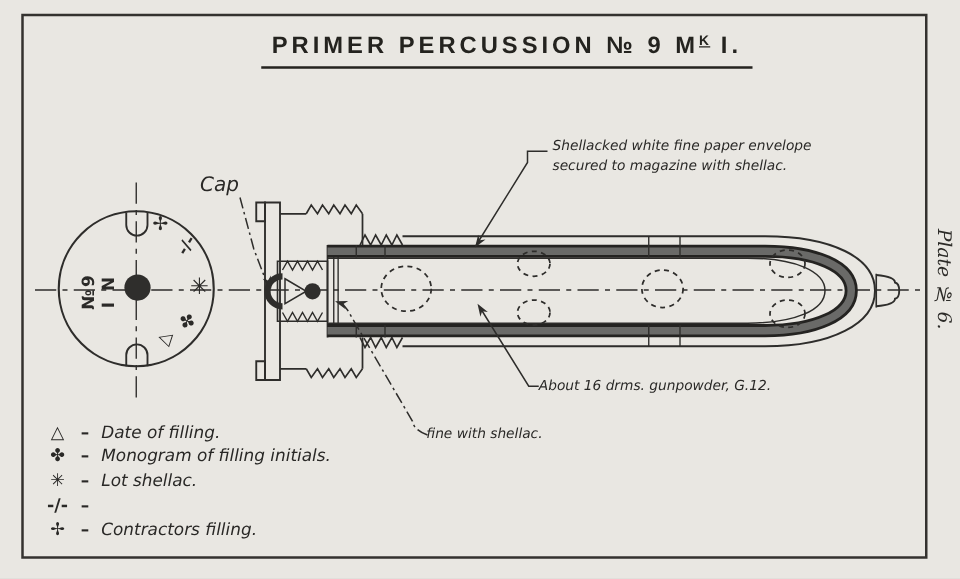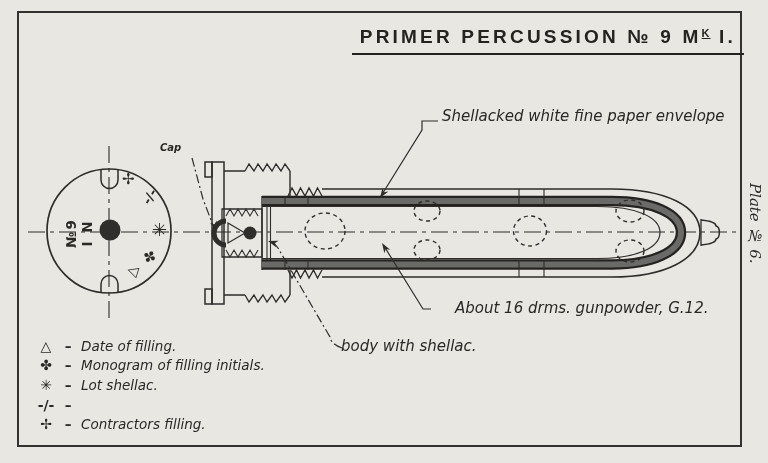--- a/index.html
+++ b/index.html
@@ -1,32 +1,32 @@
 <!DOCTYPE html>
 <html><head>
 <meta charset="utf-8">
 <style>
   html,body{margin:0;padding:0;background:#d8d6d1;}
   .page{position:relative;width:768px;height:463px;background:#e9e7e2;
         font-family:"DejaVu Sans",sans-serif;color:#292826;overflow:hidden;}
   .frame{position:absolute;left:17px;top:11px;width:725px;height:436px;
          border:2px solid #34322f;box-sizing:border-box;}
   svg.art{position:absolute;left:0;top:0;width:768px;height:463px;}
-  .title-wrap{position:absolute;left:17px;top:26px;width:727px;text-align:right;}
+  .title-wrap{position:absolute;left:17px;top:26px;width:727px;text-align:center;padding-left:25px;}
   .title{display:inline-block;font-family:"Liberation Sans",sans-serif;
          font-size:19px;font-weight:600;letter-spacing:3.2px;color:#24231f;
          border-bottom:2px solid #24231f;padding:0 8px 5px 8px;white-space:nowrap;}
   .title .sup{font-size:11px;vertical-align:6px;text-decoration:underline;letter-spacing:1px;}
   .plate{position:absolute;left:746px;top:183px;writing-mode:vertical-rl;
          font-family:"DejaVu Serif",serif;font-style:italic;font-size:15px;color:#2c2b28;}
-  .lbl{position:absolute;font-style:italic;font-size:15px;line-height:15.5px;
+  .lbl{position:absolute;font-style:italic;font-size:11px;line-height:15.5px;
        color:#292826;white-space:nowrap;}
-  .cap-lbl{left:160px;top:140px;font-size:10px;font-weight:bold;}
+  .cap-lbl{left:160px;top:140px;font-size:16px;}
   .env-lbl{left:442px;top:109px;}
-  .gun-lbl{left:431px;top:301px;margin-left:24px;}
+  .gun-lbl{left:431px;top:301px;}
   .disc-lbl{left:341px;top:339px;}
   .stamp{position:absolute;left:52px;top:216px;width:56px;height:34px;
          transform:rotate(-90deg);text-align:center;font-weight:bold;
          font-size:13.5px;line-height:16px;letter-spacing:2px;color:#2b2a28;}
   .fsym{position:absolute;font-size:15px;font-weight:bold;color:#2b2a28;line-height:1;}
   .fsym.s-contractors{left:122px;top:172px;}
   .fsym.s-manufacture{left:142px;top:190px;transform:rotate(-58deg);font-size:13px;}
   .fsym.s-lot{left:152px;top:221px;font-size:18px;}
   .fsym.s-monogram{left:143px;top:250px;transform:rotate(28deg);}
   .fsym.s-filling{left:126px;top:264px;transform:rotate(-72deg);font-size:14px;}
@@ -136,26 +136,27 @@
   <div class="fsym s-contractors">✢</div>
   <div class="fsym s-manufacture">-/-</div>
   <div class="fsym s-lot">✳</div>
   <div class="fsym s-monogram">✤</div>
   <div class="fsym s-filling">△</div>
 
   <div class="lbl cap-lbl">Cap</div>
 
   <div class="lbl env-lbl">
     <div>Shellacked white fine paper envelope</div>
+    <div>secured to magazine with shellac.</div>
   </div>
 
   <div class="lbl gun-lbl">About 16 drms. gunpowder, G.12.</div>
 
   <div class="lbl disc-lbl">
-    <div>body with shellac.</div>
+    <div>fine with shellac.</div>
   </div>
 
   <div class="legend">
     <div class="legend-row">
       <span class="legend-sym">△</span>
       <span class="legend-sep">–</span>
       <span class="legend-label">Date of filling.</span>
     </div>
     <div class="legend-row">
       <span class="legend-sym">✤</span>

